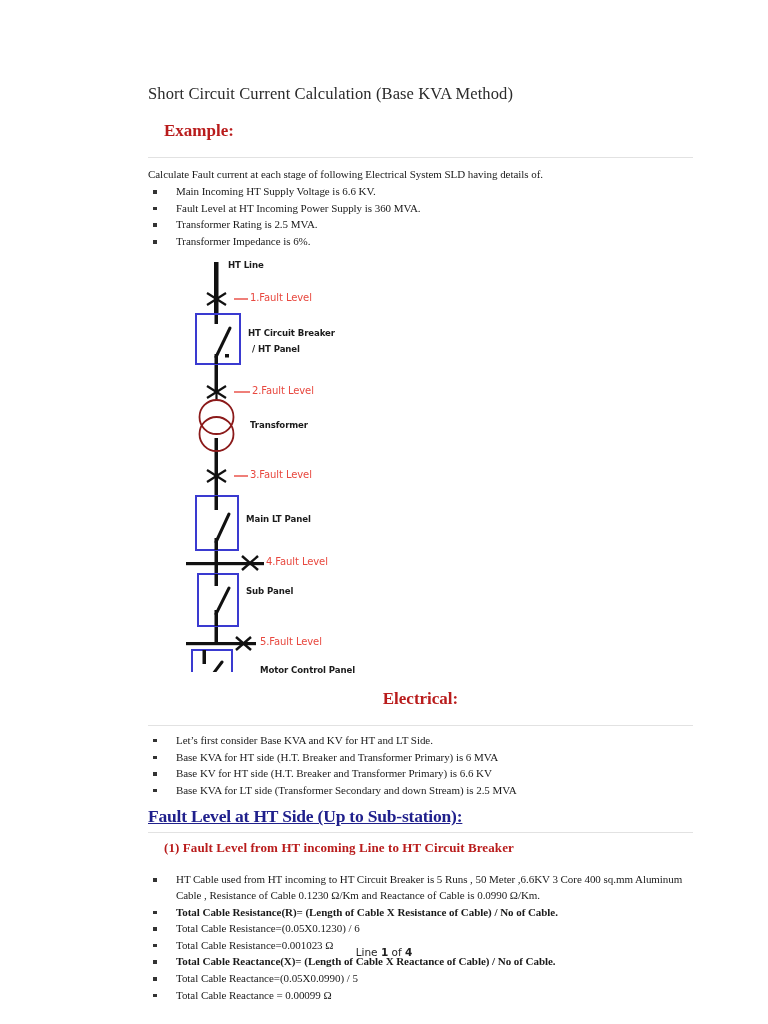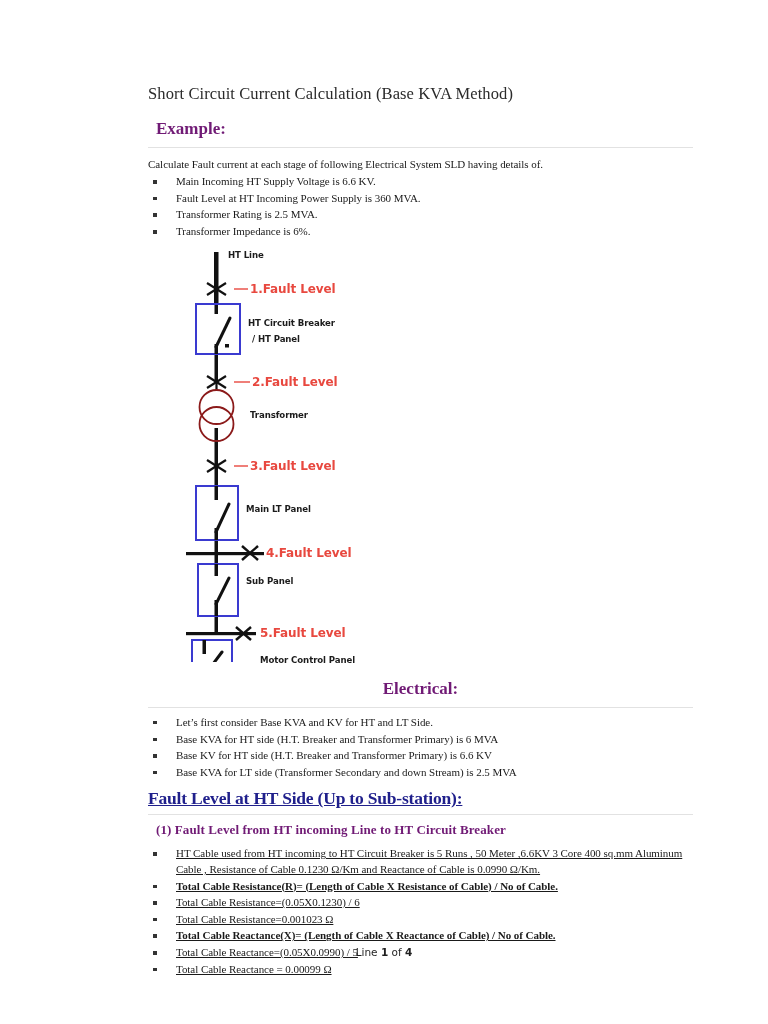--- a/index.html
+++ b/index.html
@@ -37,22 +37,22 @@
     font-weight: 400;
     color: #2b2b2b;
     letter-spacing: 0.1px;
     margin: 0 0 14px 0;
     line-height: 1.2;
   }
   .h-red {
     font-family: "Liberation Serif", "DejaVu Serif", serif;
     font-size: 17px;
     font-weight: bold;
-    color: #701a75;
-    margin: 8px;
+    color: #b91c1c;
+    margin: 16px;
     line-height: 1.25;
   }
   .h-red-center {
     text-align: center;
     font-size: 17px;
   }
   .h-red-small {
     font-size: 13px;
     letter-spacing: 0.1px;
   }
@@ -131,22 +131,22 @@
     font-family: "DejaVu Sans", "Liberation Sans", sans-serif;
     font-size: 8.6px;
     font-weight: bold;
     color: #1c1c1c;
     white-space: nowrap;
     letter-spacing: -0.1px;
   }
   .dg-flabel {
     position: absolute;
     font-family: "DejaVu Sans", "Liberation Sans", sans-serif;
-    font-size: 12px;
-    font-weight: bold;
+    font-size: 10px;
+    font-weight: normal;
     color: #E8483F;
     white-space: nowrap;
     letter-spacing: -0.1px;
   }
 </style>
 </head>
 <body>
 
 <div class="page">
   <div class="content">
@@ -284,21 +284,21 @@
       <li>Base KVA for HT side (H.T. Breaker and Transformer Primary) is 6 MVA</li>
       <li>Base KV for HT side (H.T. Breaker and Transformer Primary) is 6.6 KV</li>
       <li>Base KVA for LT side (Transformer Secondary and down Stream) is 2.5 MVA</li>
     </ul>
 
     <h2 class="h-blue" style="margin-top:7px;">Fault Level at HT Side (Up to Sub-station):</h2>
     <hr class="rule rule-tight">
 
     <h3 class="h-red h-red-small" style="margin-top:6px;">(1) Fault Level from HT incoming Line to HT Circuit Breaker</h3>
 
-    <ul class="blist" style="margin-top:5px;text-decoration:underline;">
+    <ul class="blist" style="margin-top:5px;">
       <li>HT Cable used from HT incoming to HT Circuit Breaker is 5 Runs , 50 Meter ,6.6KV 3 Core 400 sq.mm Aluminum Cable , Resistance of Cable 0.1230 Ω/Km and Reactance of Cable is 0.0990 Ω/Km.</li>
       <li class="bold">Total Cable Resistance(R)= (Length of Cable X Resistance of Cable) / No of Cable.</li>
       <li>Total Cable Resistance=(0.05X0.1230) / 6</li>
       <li>Total Cable Resistance=0.001023 Ω</li>
       <li class="bold">Total Cable Reactance(X)= (Length of Cable X Reactance of Cable) / No of Cable.</li>
       <li>Total Cable Reactance=(0.05X0.0990) / 5</li>
       <li>Total Cable Reactance = 0.00099 Ω</li>
     </ul>
 
   </div>

